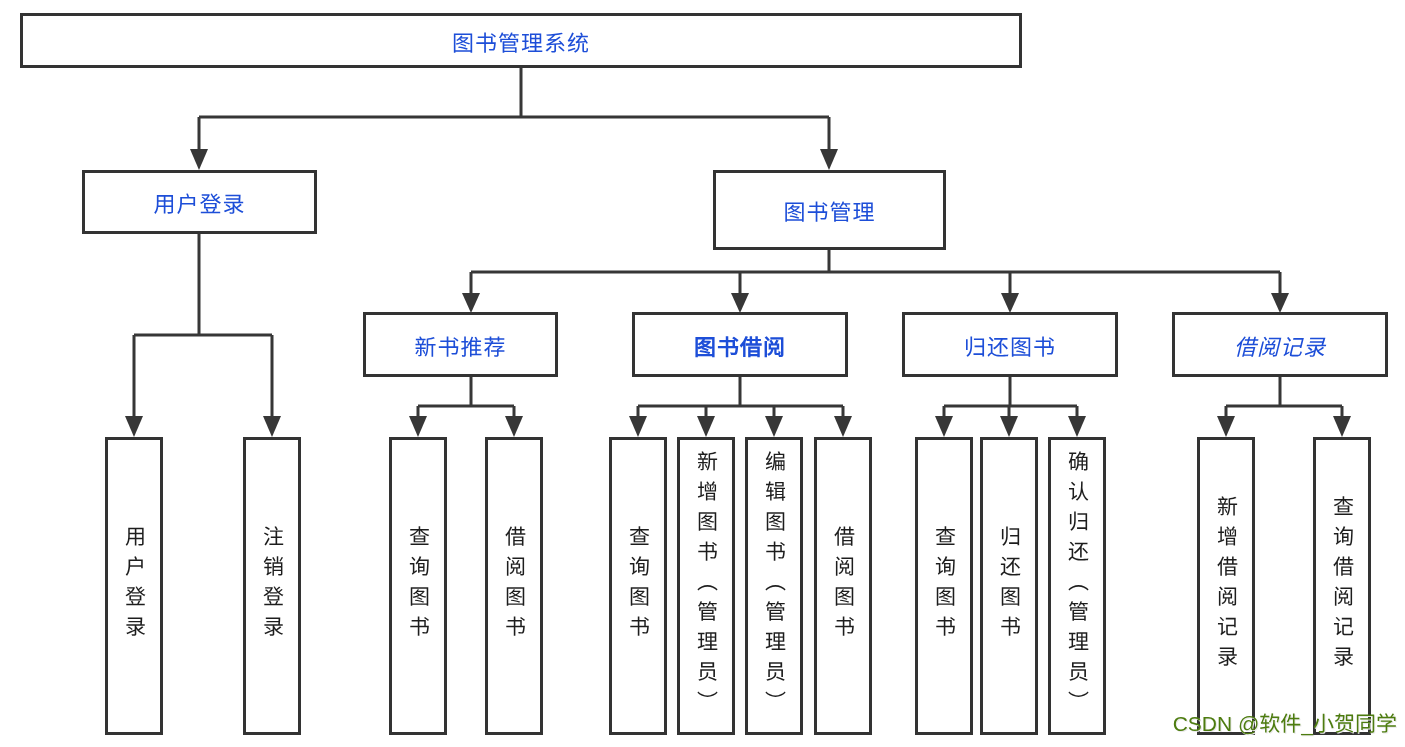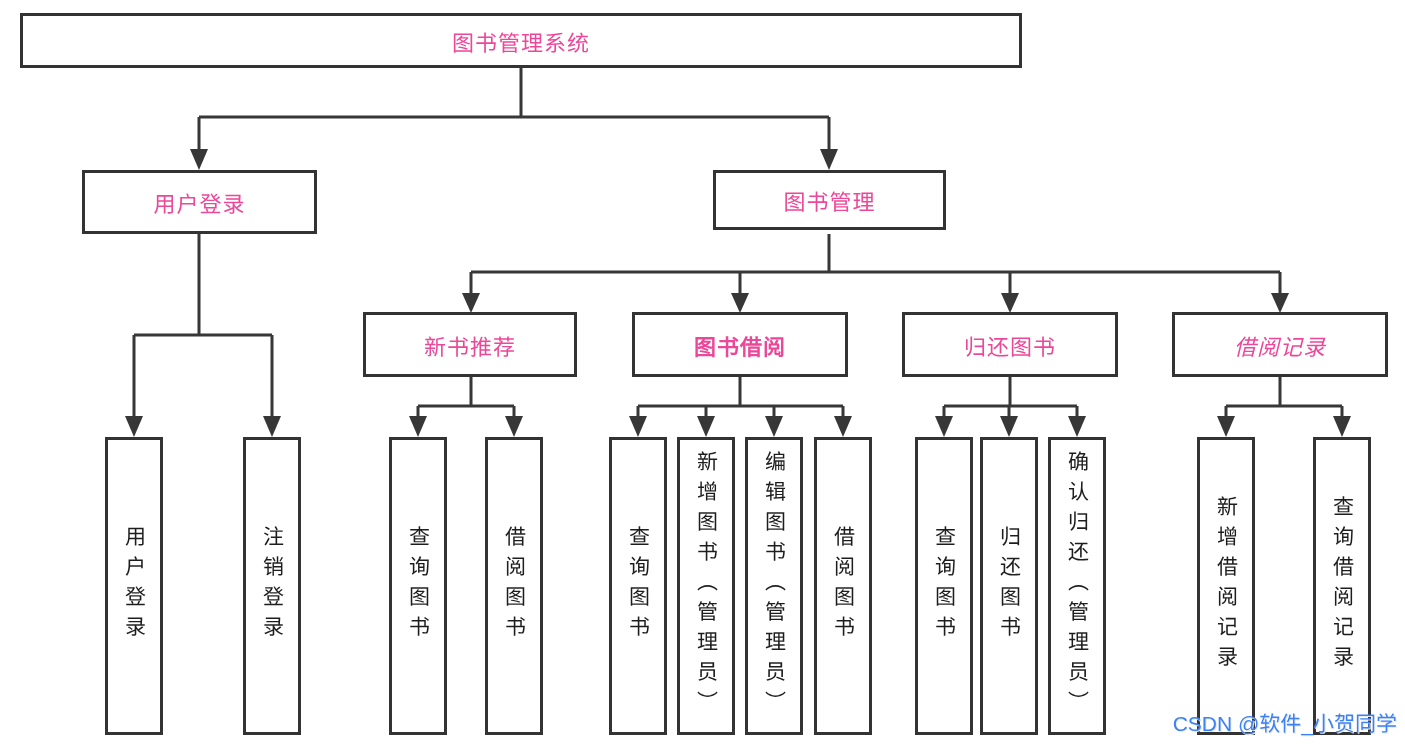--- a/index.html
+++ b/index.html
@@ -26,21 +26,21 @@
   .hnode {
     position: absolute;
     box-sizing: border-box;
     border: 3px solid #333333;
     background: #ffffff;
     display: flex;
     align-items: center;
     justify-content: center;
     font-size: 22px;
     letter-spacing: 1px;
-    color: #ec4899;
+    color: #1d4ed8;
     white-space: nowrap;
   }
   .vnode {
     position: absolute;
     box-sizing: border-box;
     border: 3px solid #333333;
     background: #ffffff;
     top: 437px;
     width: 58px;
     height: 298px;
@@ -55,21 +55,21 @@
     font-size: 21px;
     line-height: 1;
     letter-spacing: 9px;
     white-space: nowrap;
   }
   .watermark {
     position: absolute;
     right: 8px;
     bottom: 10px;
     font-size: 21px;
-    color: #3b82f6;
+    color: #4d7c0f;
     text-shadow: 1px 1px 0 #e9e9e9;
     white-space: nowrap;
   }
 </style>
 </head>
 <body>
 
 <div class="canvas">
 
   <svg class="connectors" viewBox="0 0 1405 747" xmlns="http://www.w3.org/2000/svg">
@@ -111,23 +111,23 @@
       <path d="M1000 416 H1018 L1009 437 Z"></path>
       <path d="M1068 416 H1086 L1077 437 Z"></path>
       <path d="M1217 416 H1235 L1226 437 Z"></path>
       <path d="M1333 416 H1351 L1342 437 Z"></path>
     </g>
   </svg>
 
   <div class="hnode" style="left:20px; top:13px; width:1002px; height:55px;">图书管理系统</div>
 
   <div class="hnode" style="left:82px; top:170px; width:235px; height:64px;">用户登录</div>
-  <div class="hnode" style="left:713px; top:170px; width:233px; height:60px;font-family:Liberation Serif, serif;">图书管理</div>
+  <div class="hnode" style="left:713px; top:170px; width:233px; height:80px;font-family:Liberation Serif, serif;">图书管理</div>
 
-  <div class="hnode" style="left:363px; top:312px; width:214px; height:65px;">新书推荐</div>
+  <div class="hnode" style="left:363px; top:312px; width:195px; height:65px;">新书推荐</div>
   <div class="hnode" style="left:632px; top:312px; width:216px; height:65px;font-weight:bold;">图书借阅</div>
   <div class="hnode" style="left:902px; top:312px; width:216px; height:65px;">归还图书</div>
   <div class="hnode" style="left:1172px; top:312px; width:216px; height:65px;font-style:italic;">借阅记录</div>
 
   <div class="vnode" style="left:105px;">
     <span>用户登录</span>
   </div>
   <div class="vnode" style="left:243px;">
     <span>注销登录</span>
   </div>

